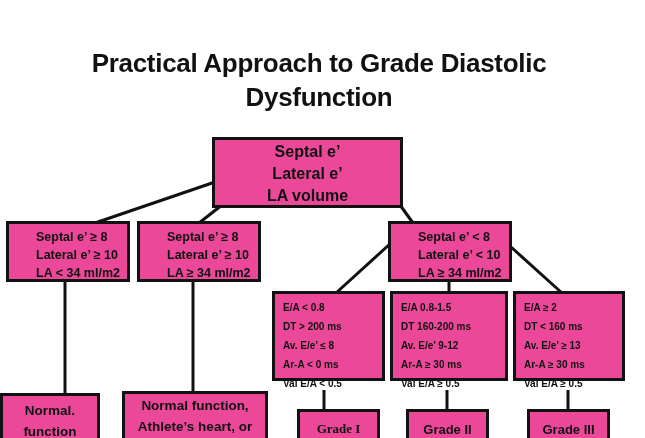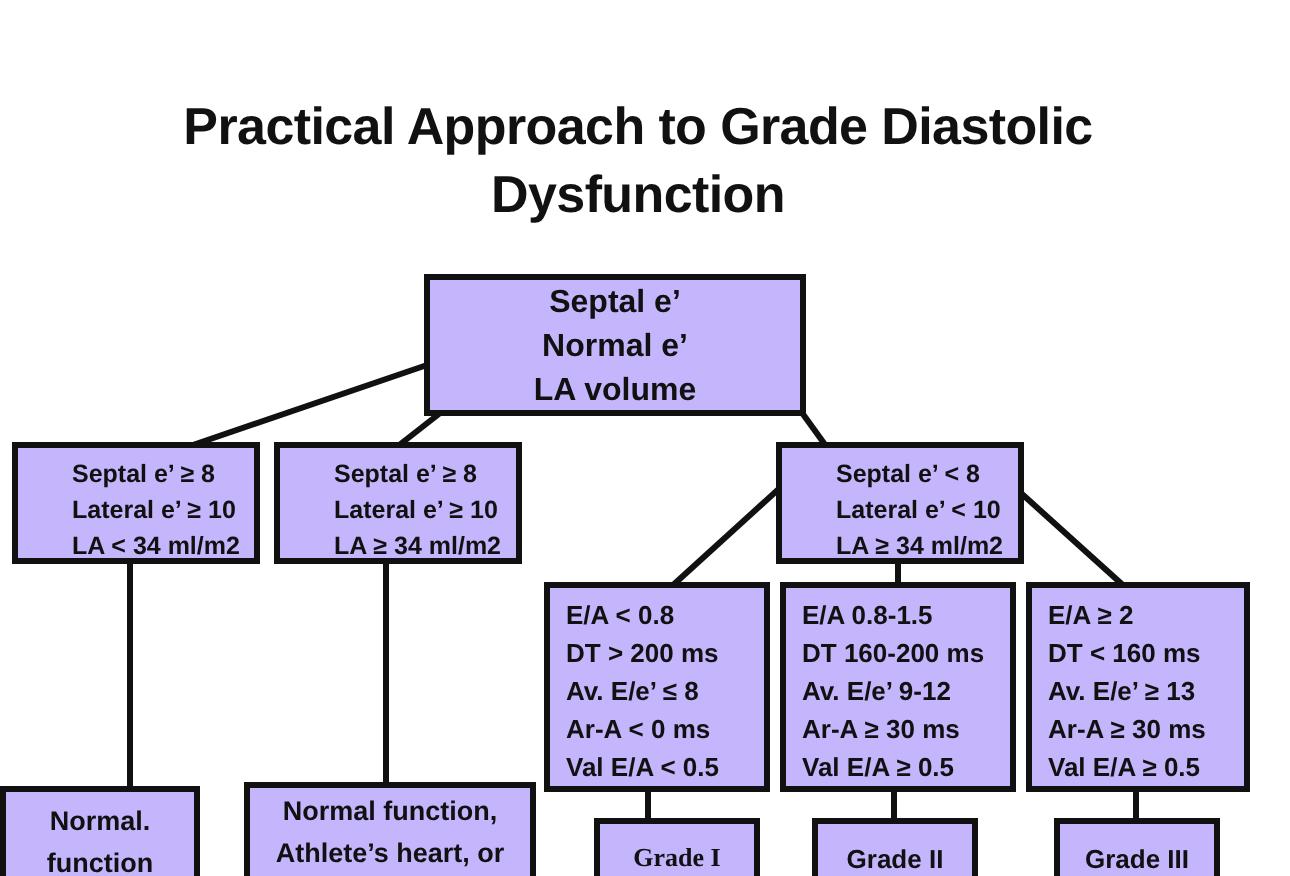--- a/index.html
+++ b/index.html
@@ -35,43 +35,43 @@
     width: 645px;
     height: 438px;
   }
   svg.connectors line {
     stroke: #111111;
     stroke-width: 3;
   }
   .node {
     position: absolute;
     box-sizing: border-box;
-    background: #c4b5fd;
+    background: #ec4899;
     border: 3px solid #111111;
     font-weight: 700;
   }
   .node .ln { white-space: nowrap; }
 
   .node-root {
     left: 212px; top: 103px; width: 191px; height: 71px;
     text-align: center;
     font-size: 16px; line-height: 22px;
     padding-top: 1px;
   }
   .crit-l2 {
     top: 187px; width: 124px; height: 61px;
     font-size: 12.5px; line-height: 18px;
     padding: 4px 0 0 27px;
   }
   .node-l2a { left: 6px; }
   .node-l2b { left: 137px; }
   .node-l2c { left: 388px; }
   .crit-l3 {
-    top: 257px; height: 105px;
-    font-size: 13px; line-height: 19px;
+    top: 257px; height: 90px;
+    font-size: 10px; line-height: 19px;
     padding: 4px 0 0 8px;
   }
   .node-l3a { left: 272px; width: 113px; }
   .node-l3b { left: 390px; width: 118px; }
   .node-l3c { left: 513px; width: 112px; }
 
   .node-normal {
     left: 0; top: 359px; width: 100px; height: 55px;
     text-align: center;
     font-size: 13.5px; line-height: 21px;
@@ -111,21 +111,21 @@
     <line x1="511" y1="213" x2="562" y2="259"></line>
     <line x1="65" y1="246" x2="65" y2="361"></line>
     <line x1="193" y1="246" x2="193" y2="359"></line>
     <line x1="324" y1="356" x2="324" y2="377"></line>
     <line x1="447" y1="356" x2="447" y2="377"></line>
     <line x1="568" y1="356" x2="568" y2="377"></line>
   </svg>
 
   <div class="node node-root">
     <div class="ln">Septal e’</div>
-    <div class="ln">Normal e’</div>
+    <div class="ln">Lateral e’</div>
     <div class="ln">LA volume</div>
   </div>
 
   <div class="node crit-l2 node-l2a">
     <div class="ln">Septal e’ ≥ 8</div>
     <div class="ln">Lateral e’ ≥ 10</div>
     <div class="ln">LA &lt; 34 ml/m2</div>
   </div>
 
   <div class="node crit-l2 node-l2b">

